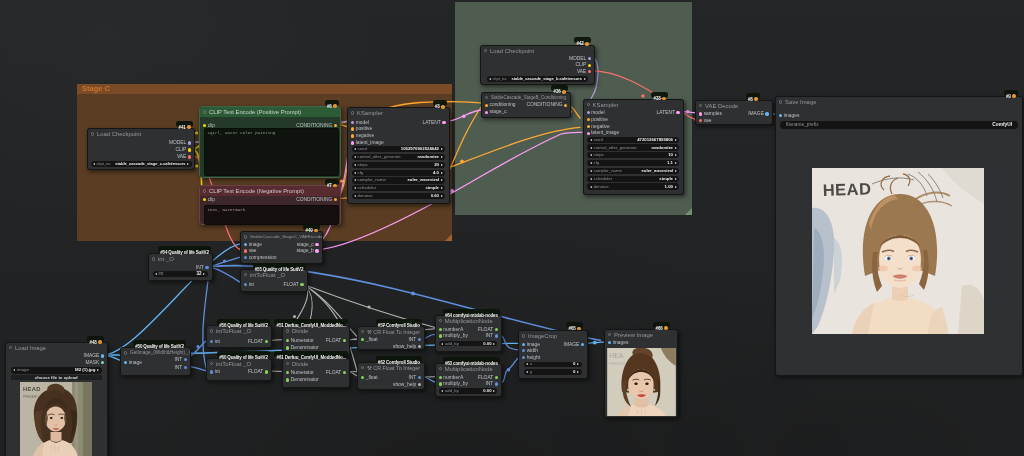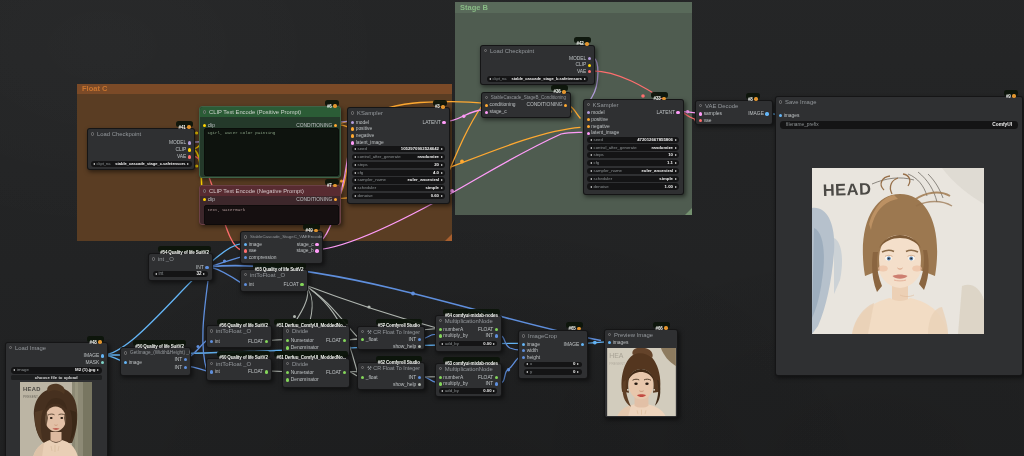--- a/index.html
+++ b/index.html
@@ -28,25 +28,24 @@
  padding:0 2.2px;z-index:4;white-space:nowrap;}
 .bdg b{color:#f0f2ee;font-size:4.5px;letter-spacing:-0.15px;}
 .pp{display:inline-block;width:3.6px;height:3.8px;background:#e2952f;border-radius:46%;margin-left:1.6px;vertical-align:-0.4px;}
 .ta{position:absolute;border-radius:2px;font-family:"Liberation Mono",monospace;font-size:4.2px;
  color:#87a083;padding:2px 0 0 3px;line-height:5px;}
 svg.wires{position:absolute;left:0;top:0;z-index:2;}
 .img{position:absolute;z-index:4;}
 </style></head><body>
 <div id="cv">
 <div class="grp" style="left:77px;top:84px;width:375px;height:157px;background:#5a3d23;">
-<div class="grpbar" style="height:10px;background:#7b4a27;color:#c9752f;font-size:7.5px;line-height:10.5px;">Float C</div>
+<div class="grpbar" style="height:10px;background:#7b4a27;color:#c9752f;font-size:7.5px;line-height:10.5px;">Stage C</div>
 <div style="position:absolute;right:0;bottom:0;width:0;height:0;border-left:7px solid transparent;border-bottom:7px solid #a85f2e;"></div>
 </div>
     <div class="grp" style="left:455px;top:2px;width:237px;height:213px;background:#4f5c50;">
-<div class="grpbar" style="height:11px;background:#596a5a;color:#88bb85;font-size:7.5px;line-height:11px;">Stage B</div>
 <div style="position:absolute;right:0;bottom:0;width:0;height:0;border-left:7px solid transparent;border-bottom:7px solid #74916f;"></div>
 </div>
     <svg class="wires" width="1024" height="456">
       <path d="M192.5,149 C201,148 203.6,140 203.6,126.5" stroke="#ffd500" stroke-width="1.5" fill="none" opacity="1.0"></path>
       <path d="M192.5,149 C201,150 201.8,175 201.8,197.5" stroke="#ffd500" stroke-width="1.5" fill="none" opacity="1.0"></path>
       <circle cx="196.5" cy="133" r="1.6" fill="#ffd500"></circle>
       <circle cx="196.7" cy="166" r="1.6" fill="#ffd500"></circle>
       <path d="M336,124.6 C342,124.6 346,126 349.3,127.8" stroke="#ffa931" stroke-width="1.3" fill="none" opacity="1.0"></path>
       <path d="M336,198.6 C345,197 349.3,155 349.3,136.5" stroke="#ffa931" stroke-width="1.3" fill="none" opacity="1.0"></path>
       <circle cx="341.5" cy="181" r="1.6" fill="#ffa931"></circle>

